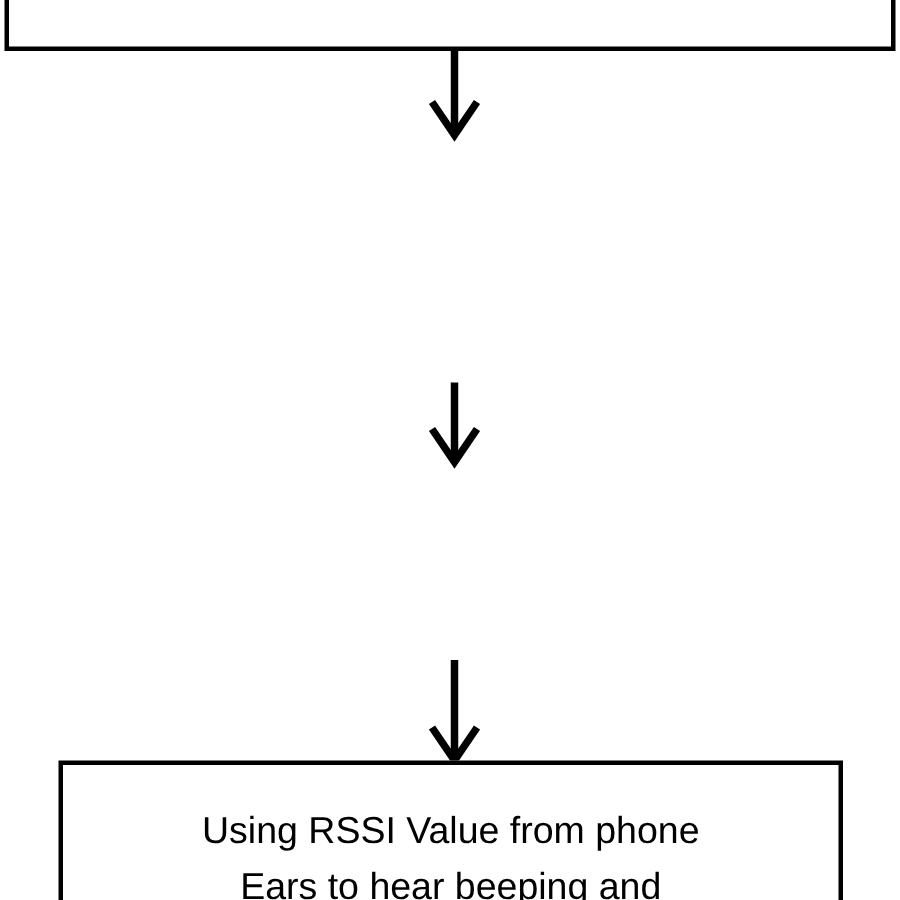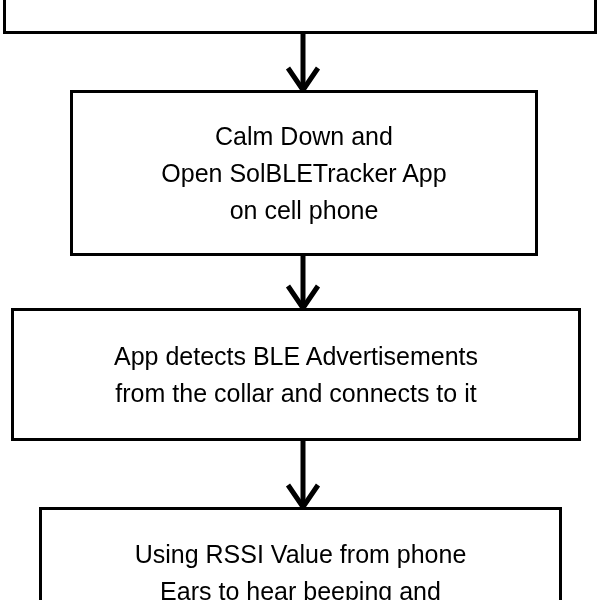--- a/index.html
+++ b/index.html
@@ -102,35 +102,26 @@
 
   <div class="node" id="node-1">
     <span class="node-text"></span>
   </div>
 
   <svg class="arrow" id="arrow-1" width="600" height="600" aria-hidden="true">
     <line x1="303" y1="33" x2="303" y2="86"></line>
     <polyline points="288,68 303,90 318,68"></polyline>
   </svg>
 
-  <div class="node" id="node-2">
-    <span class="node-text">Calm Down and
-Open SolBLETracker App
-on cell phone</span>
-  </div>
 
   <svg class="arrow" id="arrow-2" width="600" height="600" aria-hidden="true">
     <line x1="303" y1="255" x2="303" y2="304"></line>
     <polyline points="288,286 303,308 318,286"></polyline>
   </svg>
 
-  <div class="node" id="node-3">
-    <span class="node-text">App detects BLE Advertisements
-from the collar and connects to it</span>
-  </div>
 
   <svg class="arrow" id="arrow-3" width="600" height="600" aria-hidden="true">
     <line x1="303" y1="440" x2="303" y2="503"></line>
     <polyline points="288,485 303,507 318,485"></polyline>
   </svg>
 
   <div class="node" id="node-4">
     <span class="node-text">Using RSSI Value from phone
 Ears to hear beeping and</span>
   </div>

